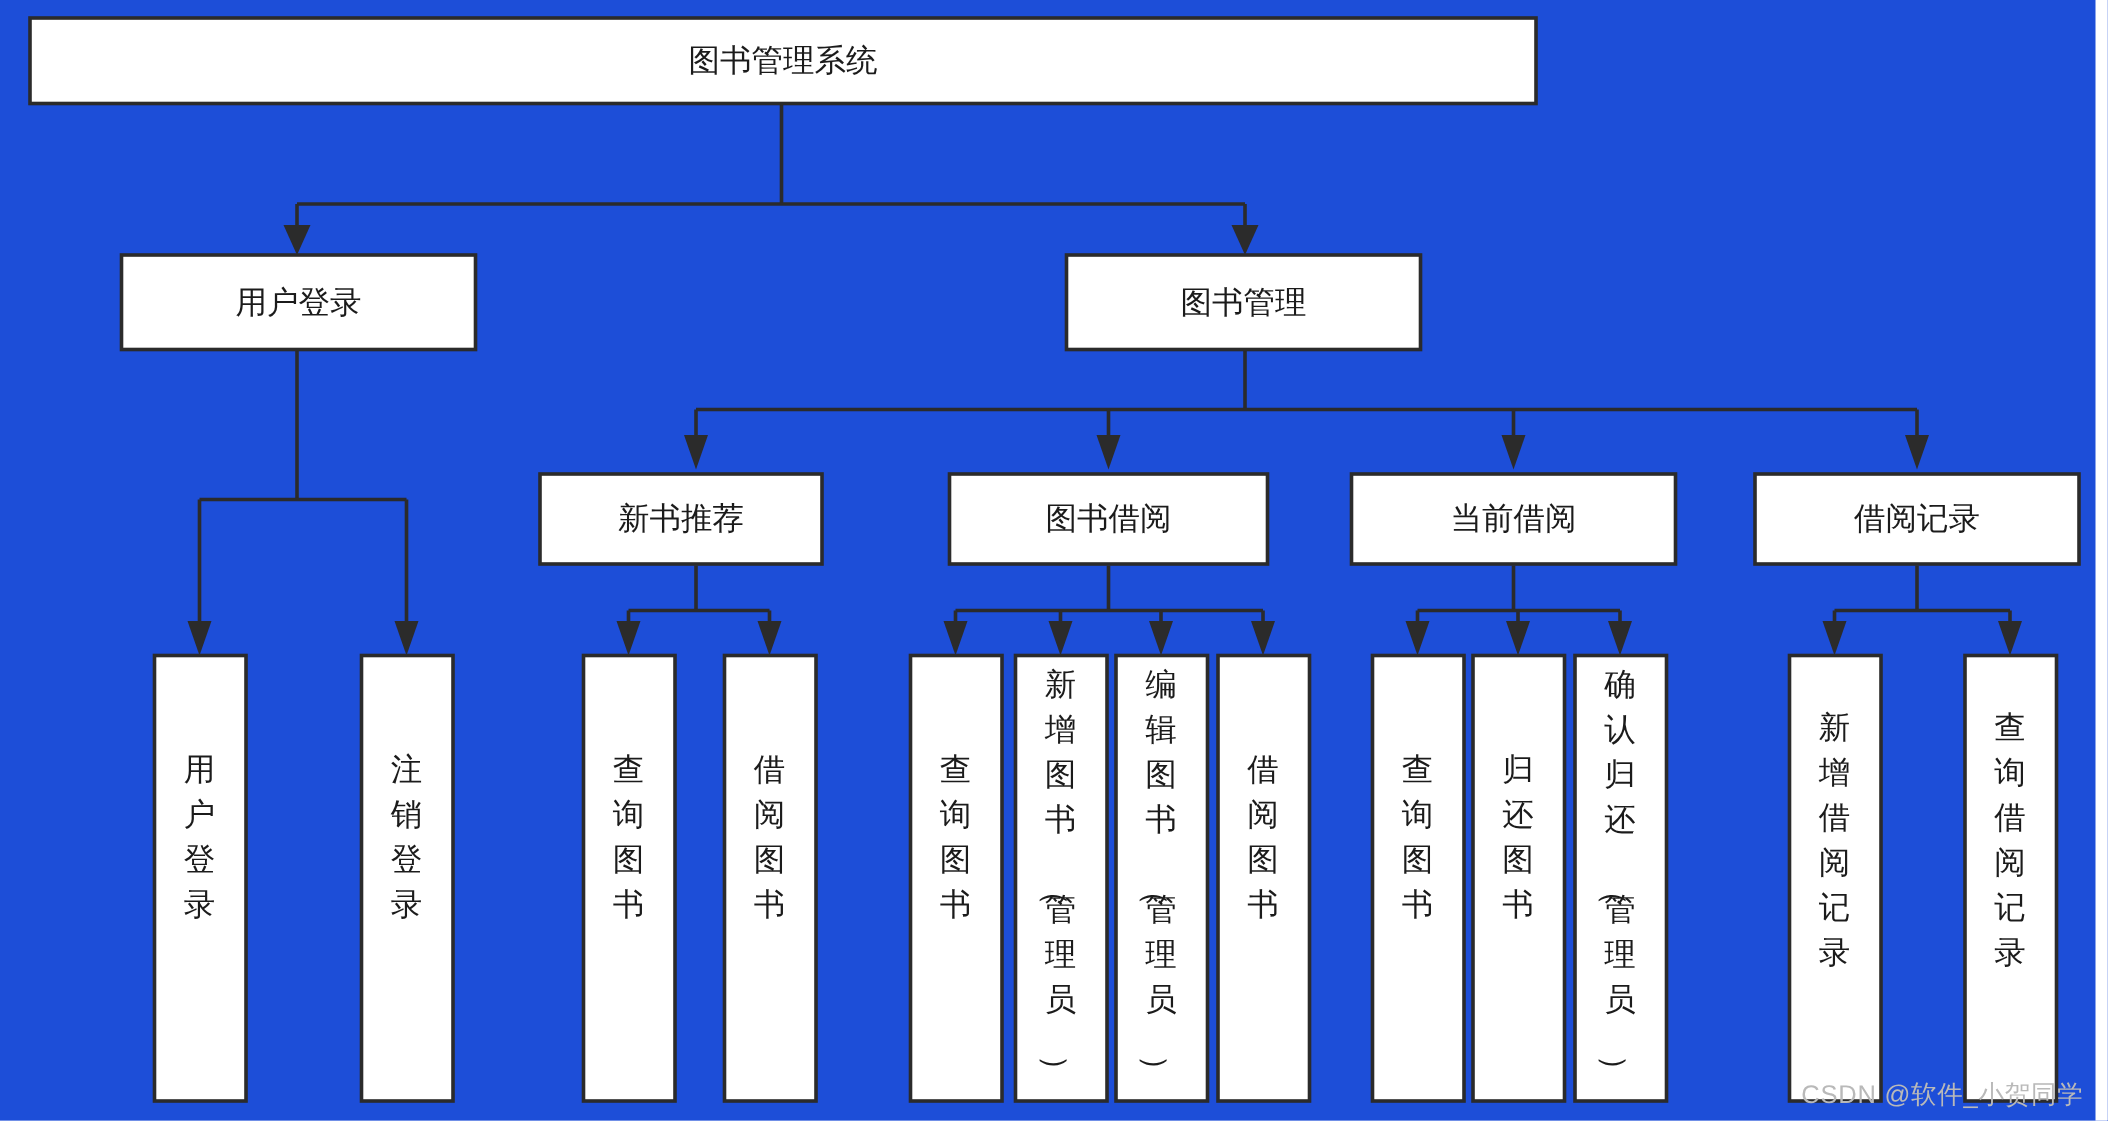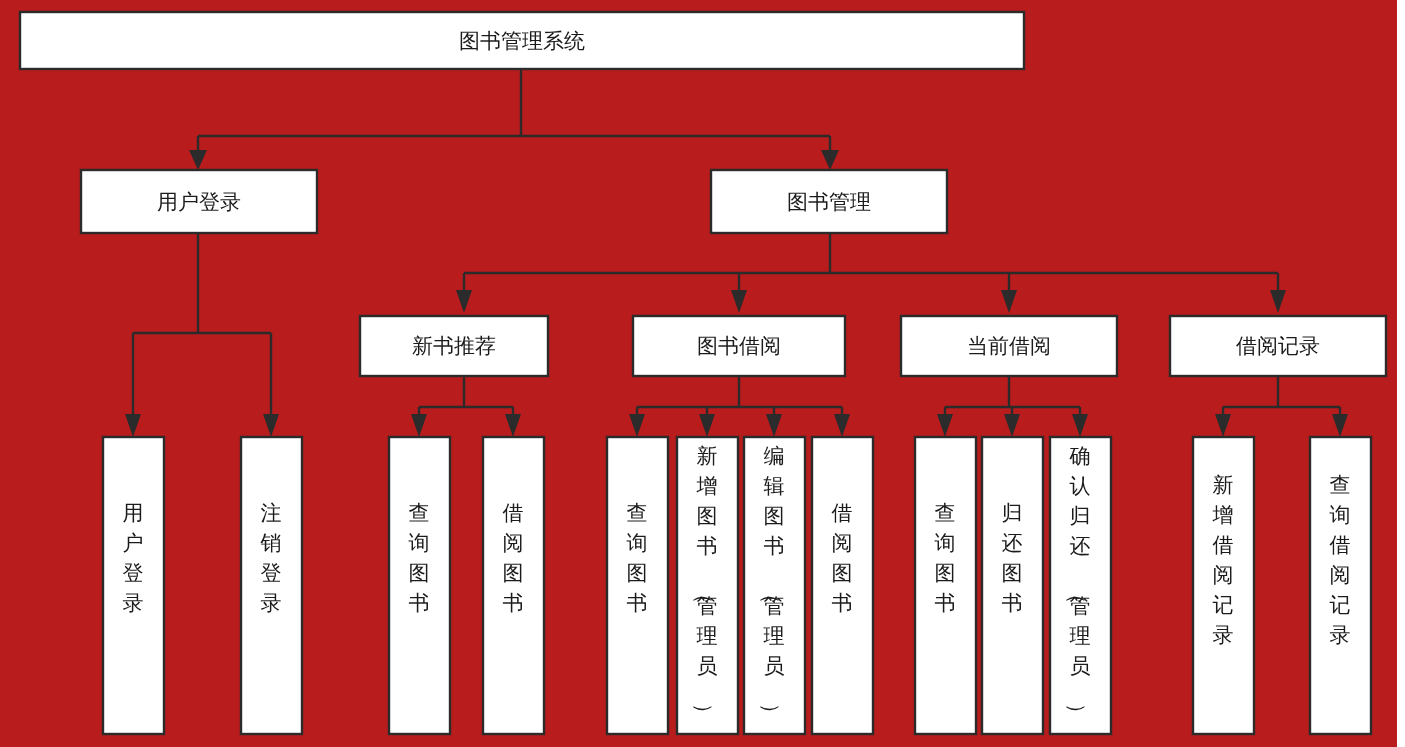--- a/index.html
+++ b/index.html
@@ -10,21 +10,21 @@
   body {
     width: 1405px;
     height: 747px;
     font-family: "Liberation Sans", "DejaVu Sans", sans-serif;
     overflow: hidden;
   }
   #diagram-root {
     position: relative;
     width: 1397px;
     height: 747px;
-    background: #b91c1c;
+    background: #1d4ed8;
     text-align: right;
   }
   svg.diagram-svg {
     position: absolute;
     left: 0;
     top: 0;
     width: 1405px;
     height: 747px;
     display: block;
   }
@@ -231,14 +231,15 @@
       <text class="node-label-v" x="1223" y="492"><tspan x="1223" y="492">新</tspan><tspan x="1223" y="522">增</tspan><tspan x="1223" y="552">借</tspan><tspan x="1223" y="582">阅</tspan><tspan x="1223" y="612">记</tspan><tspan x="1223" y="642">录</tspan></text>
     </g>
 
     <g>
       <rect class="node-box" x="1310" y="437" width="61" height="297"></rect>
       <text class="node-label-v" x="1340" y="492"><tspan x="1340" y="492">查</tspan><tspan x="1340" y="522">询</tspan><tspan x="1340" y="552">借</tspan><tspan x="1340" y="582">阅</tspan><tspan x="1340" y="612">记</tspan><tspan x="1340" y="642">录</tspan></text>
     </g>
 
   </svg>
 
+  <div class="watermark-text">CSDN @软件_小贺同学</div>
 
 </div>
 
 </body></html>

